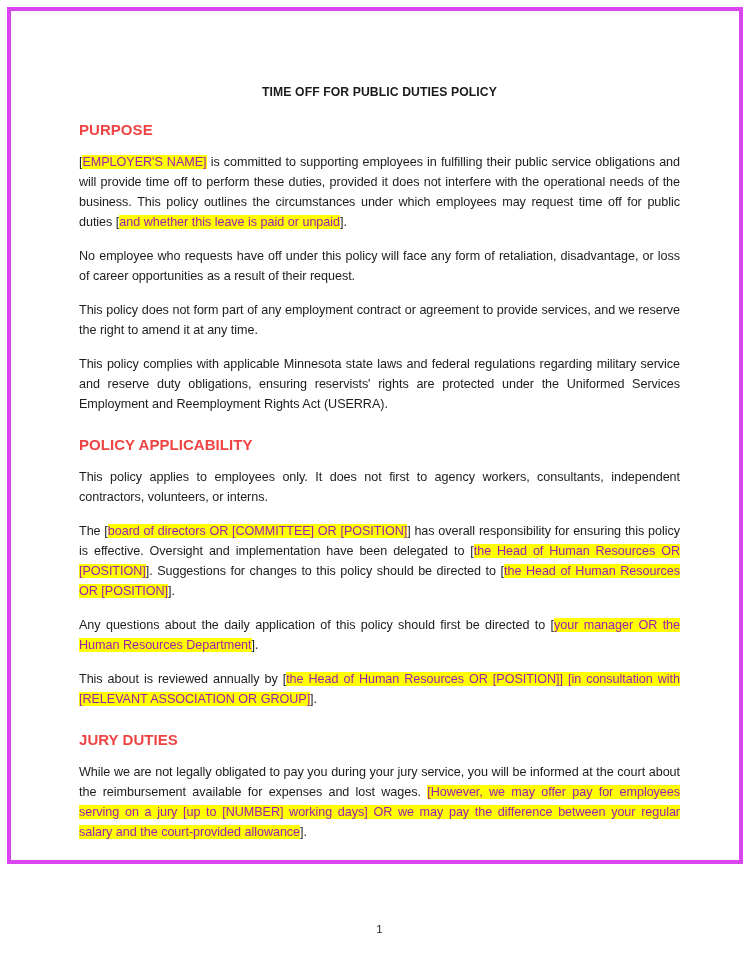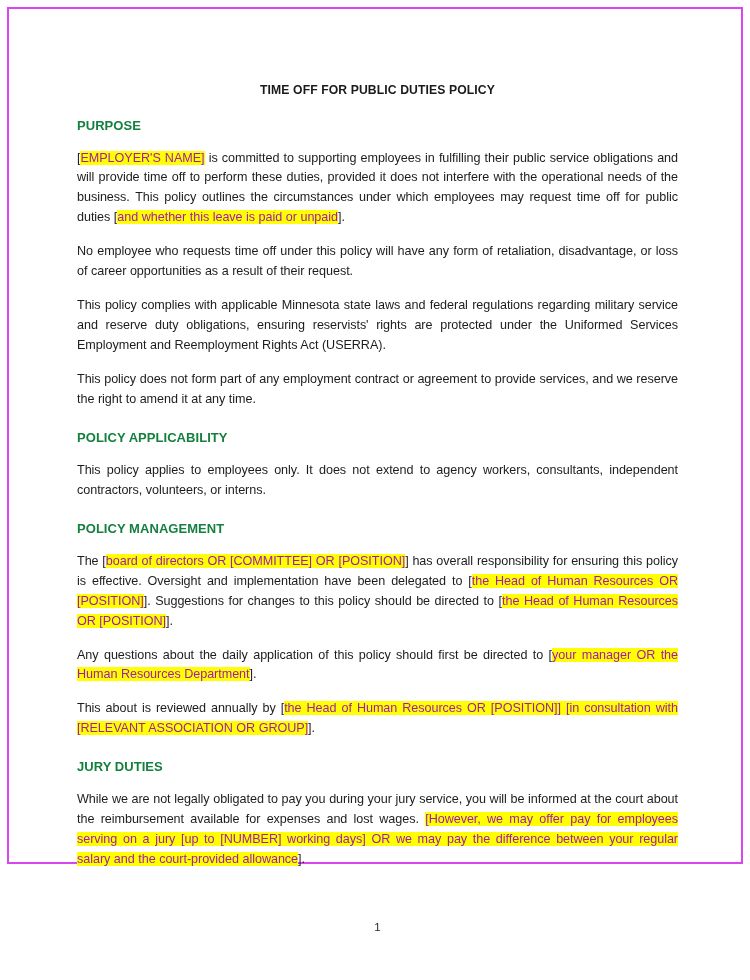--- a/index.html
+++ b/index.html
@@ -12,21 +12,21 @@
     height: 980px;
     font-family: "Liberation Sans", sans-serif;
     overflow: hidden;
   }
   .page-frame {
     position: absolute;
     left: 7px;
     top: 7px;
     width: 736px;
     height: 857px;
-    border: 2px solid #d946ef;
+    border: 4px solid #d946ef;
     background: #ffffff;
     box-sizing: border-box;
   }
   .page-inner {
     position: absolute;
     left: 68px;
     top: 0;
     width: 601px;
     height: 100%;
   }
@@ -35,22 +35,22 @@
     font-weight: bold;
     font-size: 12.2px;
     color: #1a1a1a;
     letter-spacing: 0.1px;
     margin: 0;
     padding-top: 74px;
     line-height: 1.2;
   }
   .section-heading {
     font-weight: bold;
-    font-size: 13px;
-    color: #15803d;
+    font-size: 15px;
+    color: #ef4444;
     margin: 0;
     padding-top: 20px;
     letter-spacing: 0.05px;
     line-height: 1.3;
   }
   .para {
     font-size: 12.6px;
     color: #1c1c1c;
     text-align: justify;
     line-height: 1.585;
@@ -81,31 +81,30 @@
 
 <div class="page-frame">
   <div class="page-inner">
 
     <h1 class="doc-title">TIME OFF FOR PUBLIC DUTIES POLICY</h1>
 
     <h2 class="section-heading">PURPOSE</h2>
 
     <p class="para"><span>[</span><mark class="hl">EMPLOYER'S NAME]</mark><span> is committed to supporting employees in fulfilling their public service obligations and will provide time off to perform these duties, provided it does not interfere with the operational needs of the business. This policy outlines the circumstances under which employees may request time off for public duties [</span><mark class="hl">and whether this leave is paid or unpaid</mark><span>].</span></p>
 
-    <p class="para">No employee who requests time off under this policy will have any form of retaliation, disadvantage, or loss of career opportunities as a result of their request.</p>
+    <p class="para">No employee who requests have off under this policy will face any form of retaliation, disadvantage, or loss of career opportunities as a result of their request.</p>
+
+    <p class="para">This policy does not form part of any employment contract or agreement to provide services, and we reserve the right to amend it at any time.</p>
 
     <p class="para">This policy complies with applicable Minnesota state laws and federal regulations regarding military service and reserve duty obligations, ensuring reservists' rights are protected under the Uniformed Services Employment and Reemployment Rights Act (USERRA).</p>
 
-    <p class="para">This policy does not form part of any employment contract or agreement to provide services, and we reserve the right to amend it at any time.</p>
-
     <h2 class="section-heading">POLICY APPLICABILITY</h2>
 
-    <p class="para">This policy applies to employees only. It does not extend to agency workers, consultants, independent contractors, volunteers, or interns.</p>
+    <p class="para">This policy applies to employees only. It does not first to agency workers, consultants, independent contractors, volunteers, or interns.</p>
 
-    <h2 class="section-heading">POLICY MANAGEMENT</h2>
 
     <p class="para"><span>The [</span><mark class="hl">board of directors OR [COMMITTEE] OR [POSITION]</mark><span>] has overall responsibility for ensuring this policy is effective. Oversight and implementation have been delegated to [</span><mark class="hl">the Head of Human Resources OR [POSITION]</mark><span>]. Suggestions for changes to this policy should be directed to [</span><mark class="hl">the Head of Human Resources OR [POSITION]</mark><span>].</span></p>
 
     <p class="para"><span>Any questions about the daily application of this policy should first be directed to [</span><mark class="hl">your manager OR the Human Resources Department</mark><span>].</span></p>
 
     <p class="para"><span>This about is reviewed annually by [</span><mark class="hl">the Head of Human Resources OR [POSITION]] [in consultation with [RELEVANT ASSOCIATION OR GROUP]</mark><span>].</span></p>
 
     <h2 class="section-heading">JURY DUTIES</h2>
 
 

